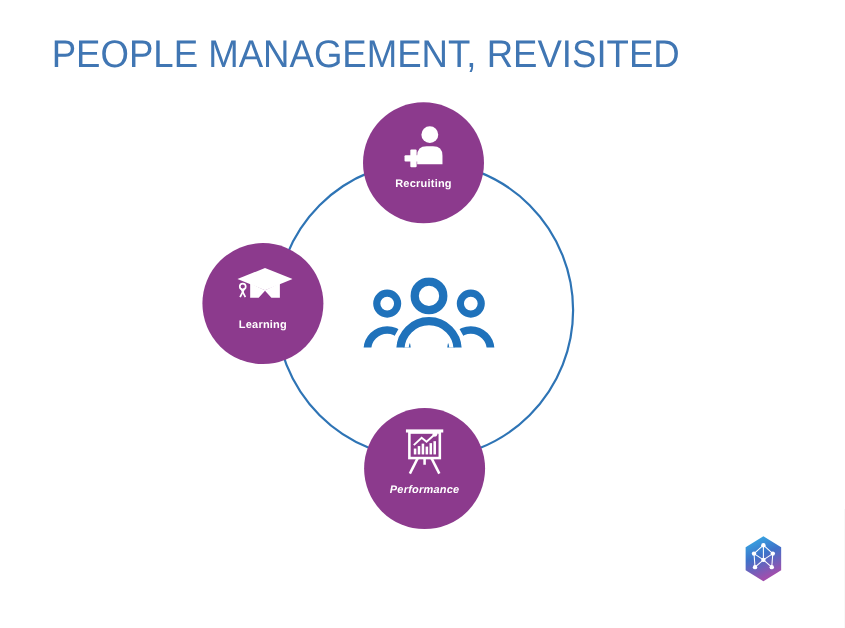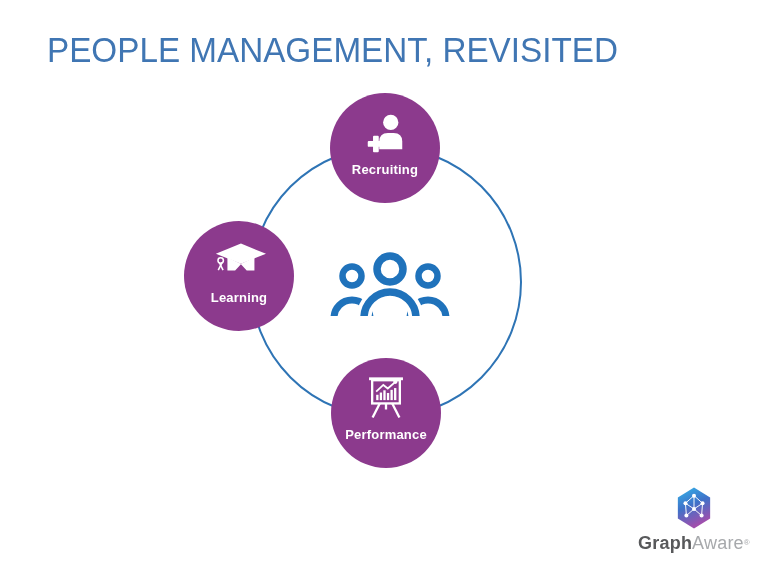--- a/index.html
+++ b/index.html
@@ -49,29 +49,29 @@
   }
   .node .icon-wrap{
     height:54px;
     margin-top:12px;
     display:flex;
     align-items:center;
     justify-content:center;
   }
   .node .label{
     margin-top:3px;
-    font-size:13px;
+    font-size:10px;
     font-weight:bold;
     color:#ffffff;
     letter-spacing:0.2px;
   }
   .node-recruiting{left:330px;top:93px;}
   .node-learning{left:184px;top:221px;}
   .node-talent{left:468px;top:222px;}
-  .node-performance{left:331px;top:358px;}
+  .node-performance{left:331px;top:371px;font-style:italic;}
 
   .logo{
     position:absolute;
     left:620px;top:486px;
     width:148px;
     text-align:center;
   }
   .logo-hex{
     display:block;
     margin:0 auto 3px auto;
@@ -192,18 +192,15 @@
       </g>
       <g fill="#ffffff">
         <circle cx="20" cy="10" r="2.1"></circle>
         <circle cx="11" cy="18" r="2.1"></circle>
         <circle cx="29" cy="18" r="2.1"></circle>
         <circle cx="20" cy="24" r="2.1"></circle>
         <circle cx="12" cy="31" r="2.1"></circle>
         <circle cx="28" cy="31" r="2.1"></circle>
       </g>
     </svg>
-    <div class="logo-text">
-      <span class="brand-primary">Graph</span><span class="brand-secondary">Aware</span><span class="reg">®</span>
-    </div>
   </div>
 
 </div>
 
 </body></html>

